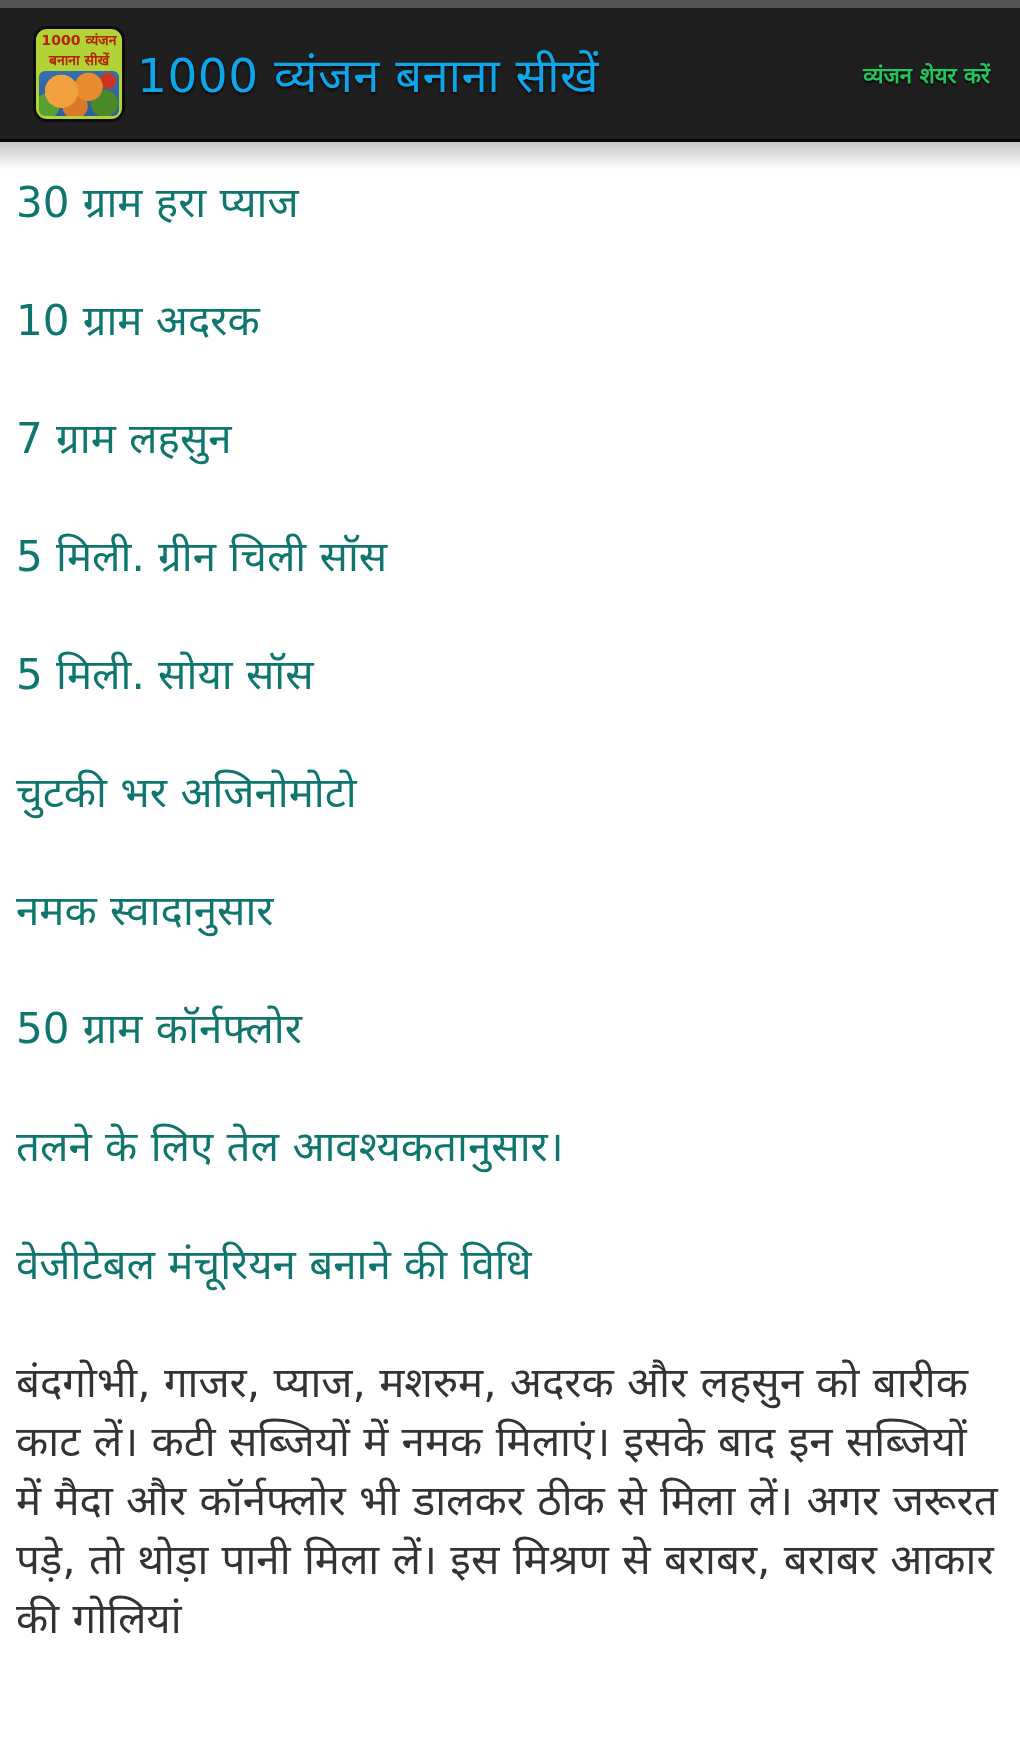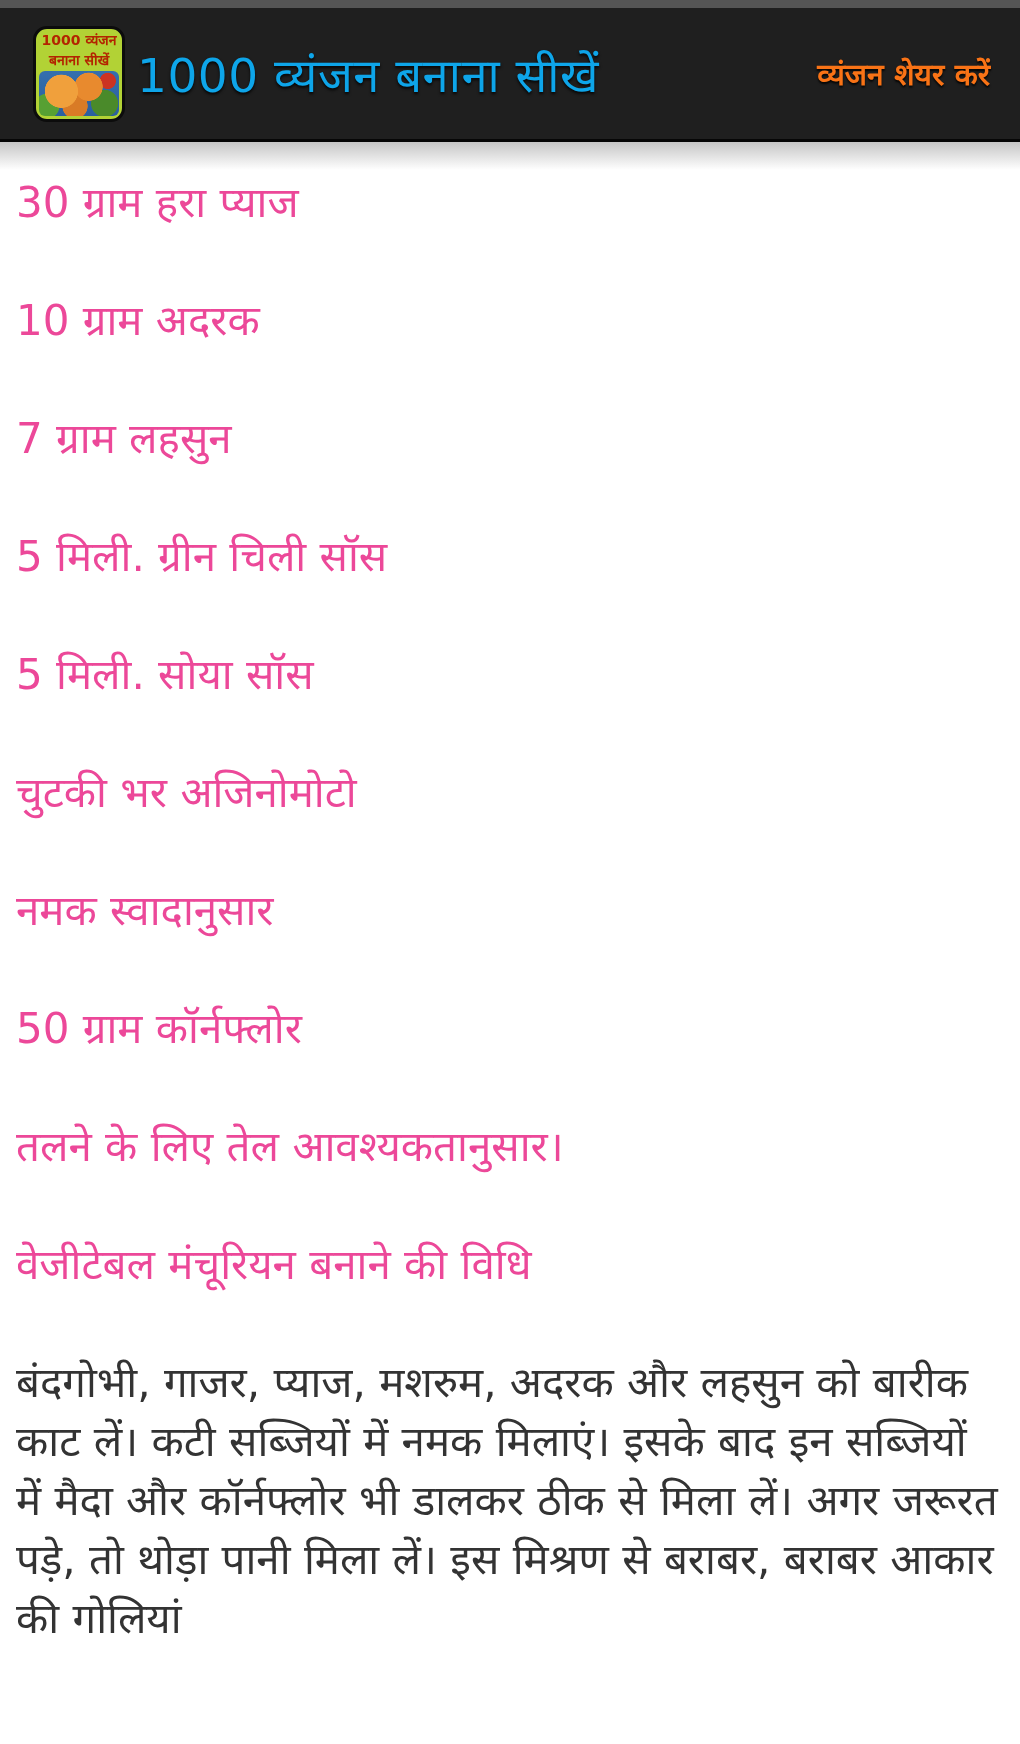--- a/index.html
+++ b/index.html
@@ -60,22 +60,22 @@
     color:#0ea5e9;
     font-size:47px;
     font-weight:500;
     letter-spacing:0.5px;
     text-shadow:0 2px 3px rgba(0,0,0,0.85);
     white-space:nowrap;
   }
   .share-label {
     margin-left:auto;
     margin-right:30px;
-    color:#f97316;
-    font-size:30px;
+    color:#22c55e;
+    font-size:22px;
     font-weight:bold;
     text-shadow:0 2px 2px rgba(0,0,0,0.85);
     white-space:nowrap;
     cursor:pointer;
   }
   
   .content {
     position:relative;
     padding:31px 16px 0 16px;
     height:1607px;
@@ -85,21 +85,21 @@
     content:"";
     position:absolute;
     left:0; right:0; top:0;
     height:28px;
     background:linear-gradient(180deg, rgba(150,150,150,0.55) 0%, rgba(255,255,255,0) 100%);
     pointer-events:none;
   }
   .line {
     font-size:42px;
     line-height:59px;
-    color:#ec4899;
+    color:#0f766e;
     margin:0 0 59px 0;
   }
   .paragraph {
     font-size:42px;
     line-height:59px;
     color:#333333;
     margin:0;
   }
 </style>
 </head>

